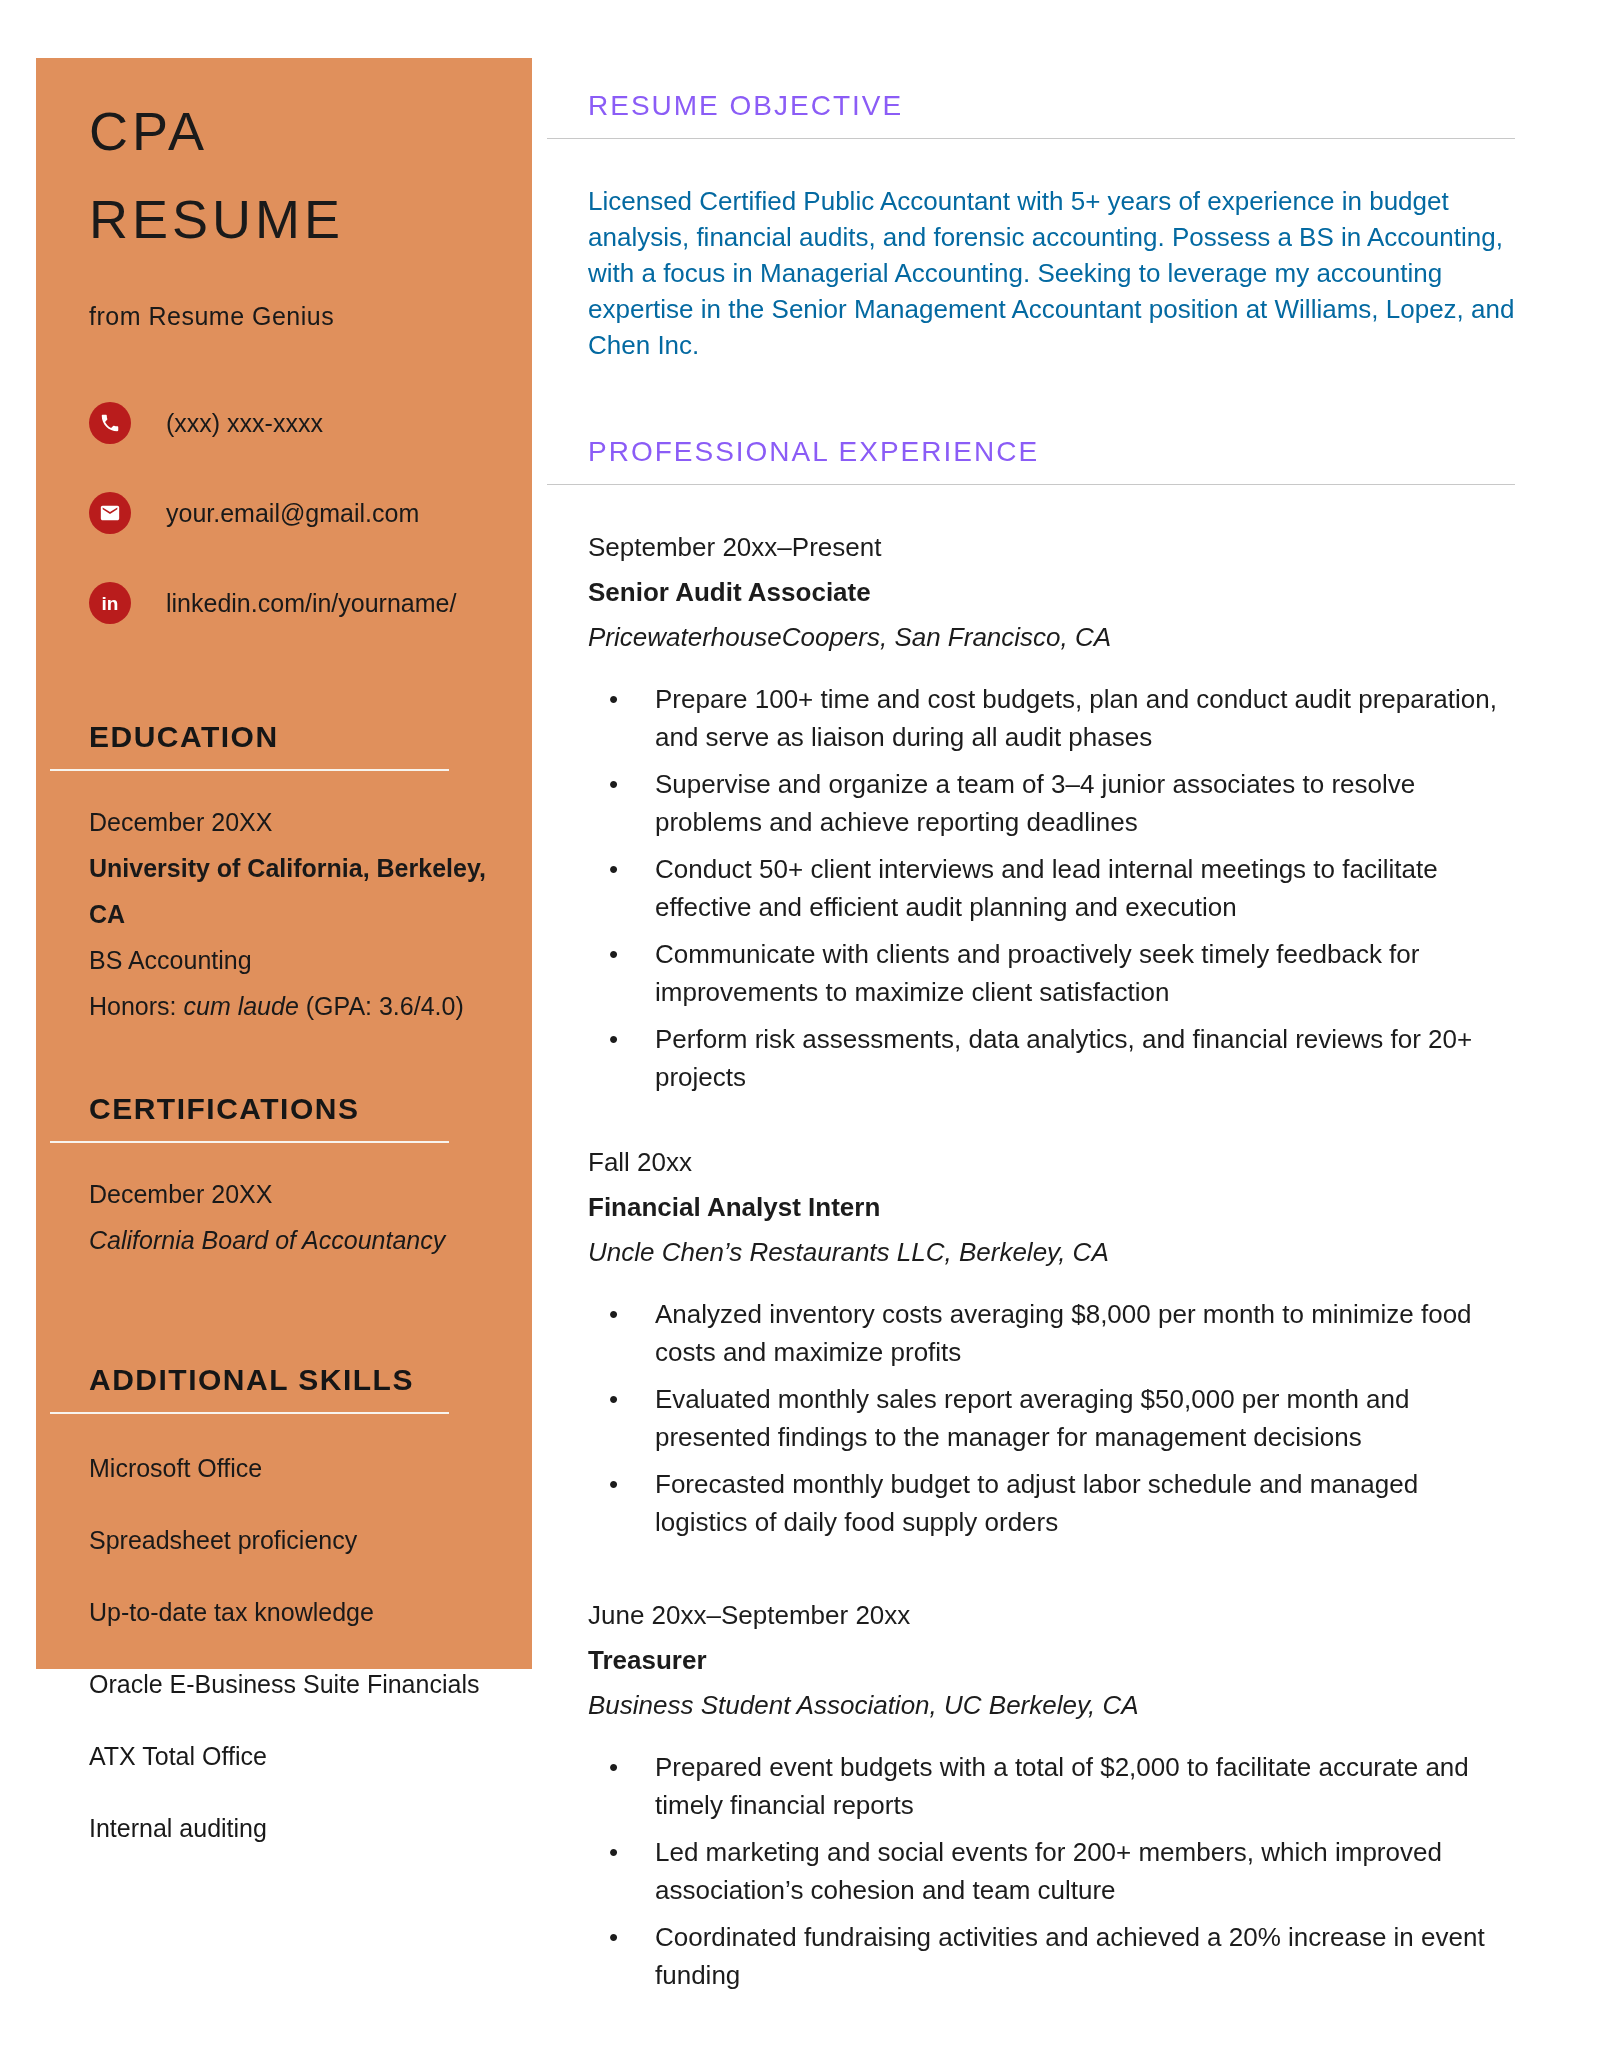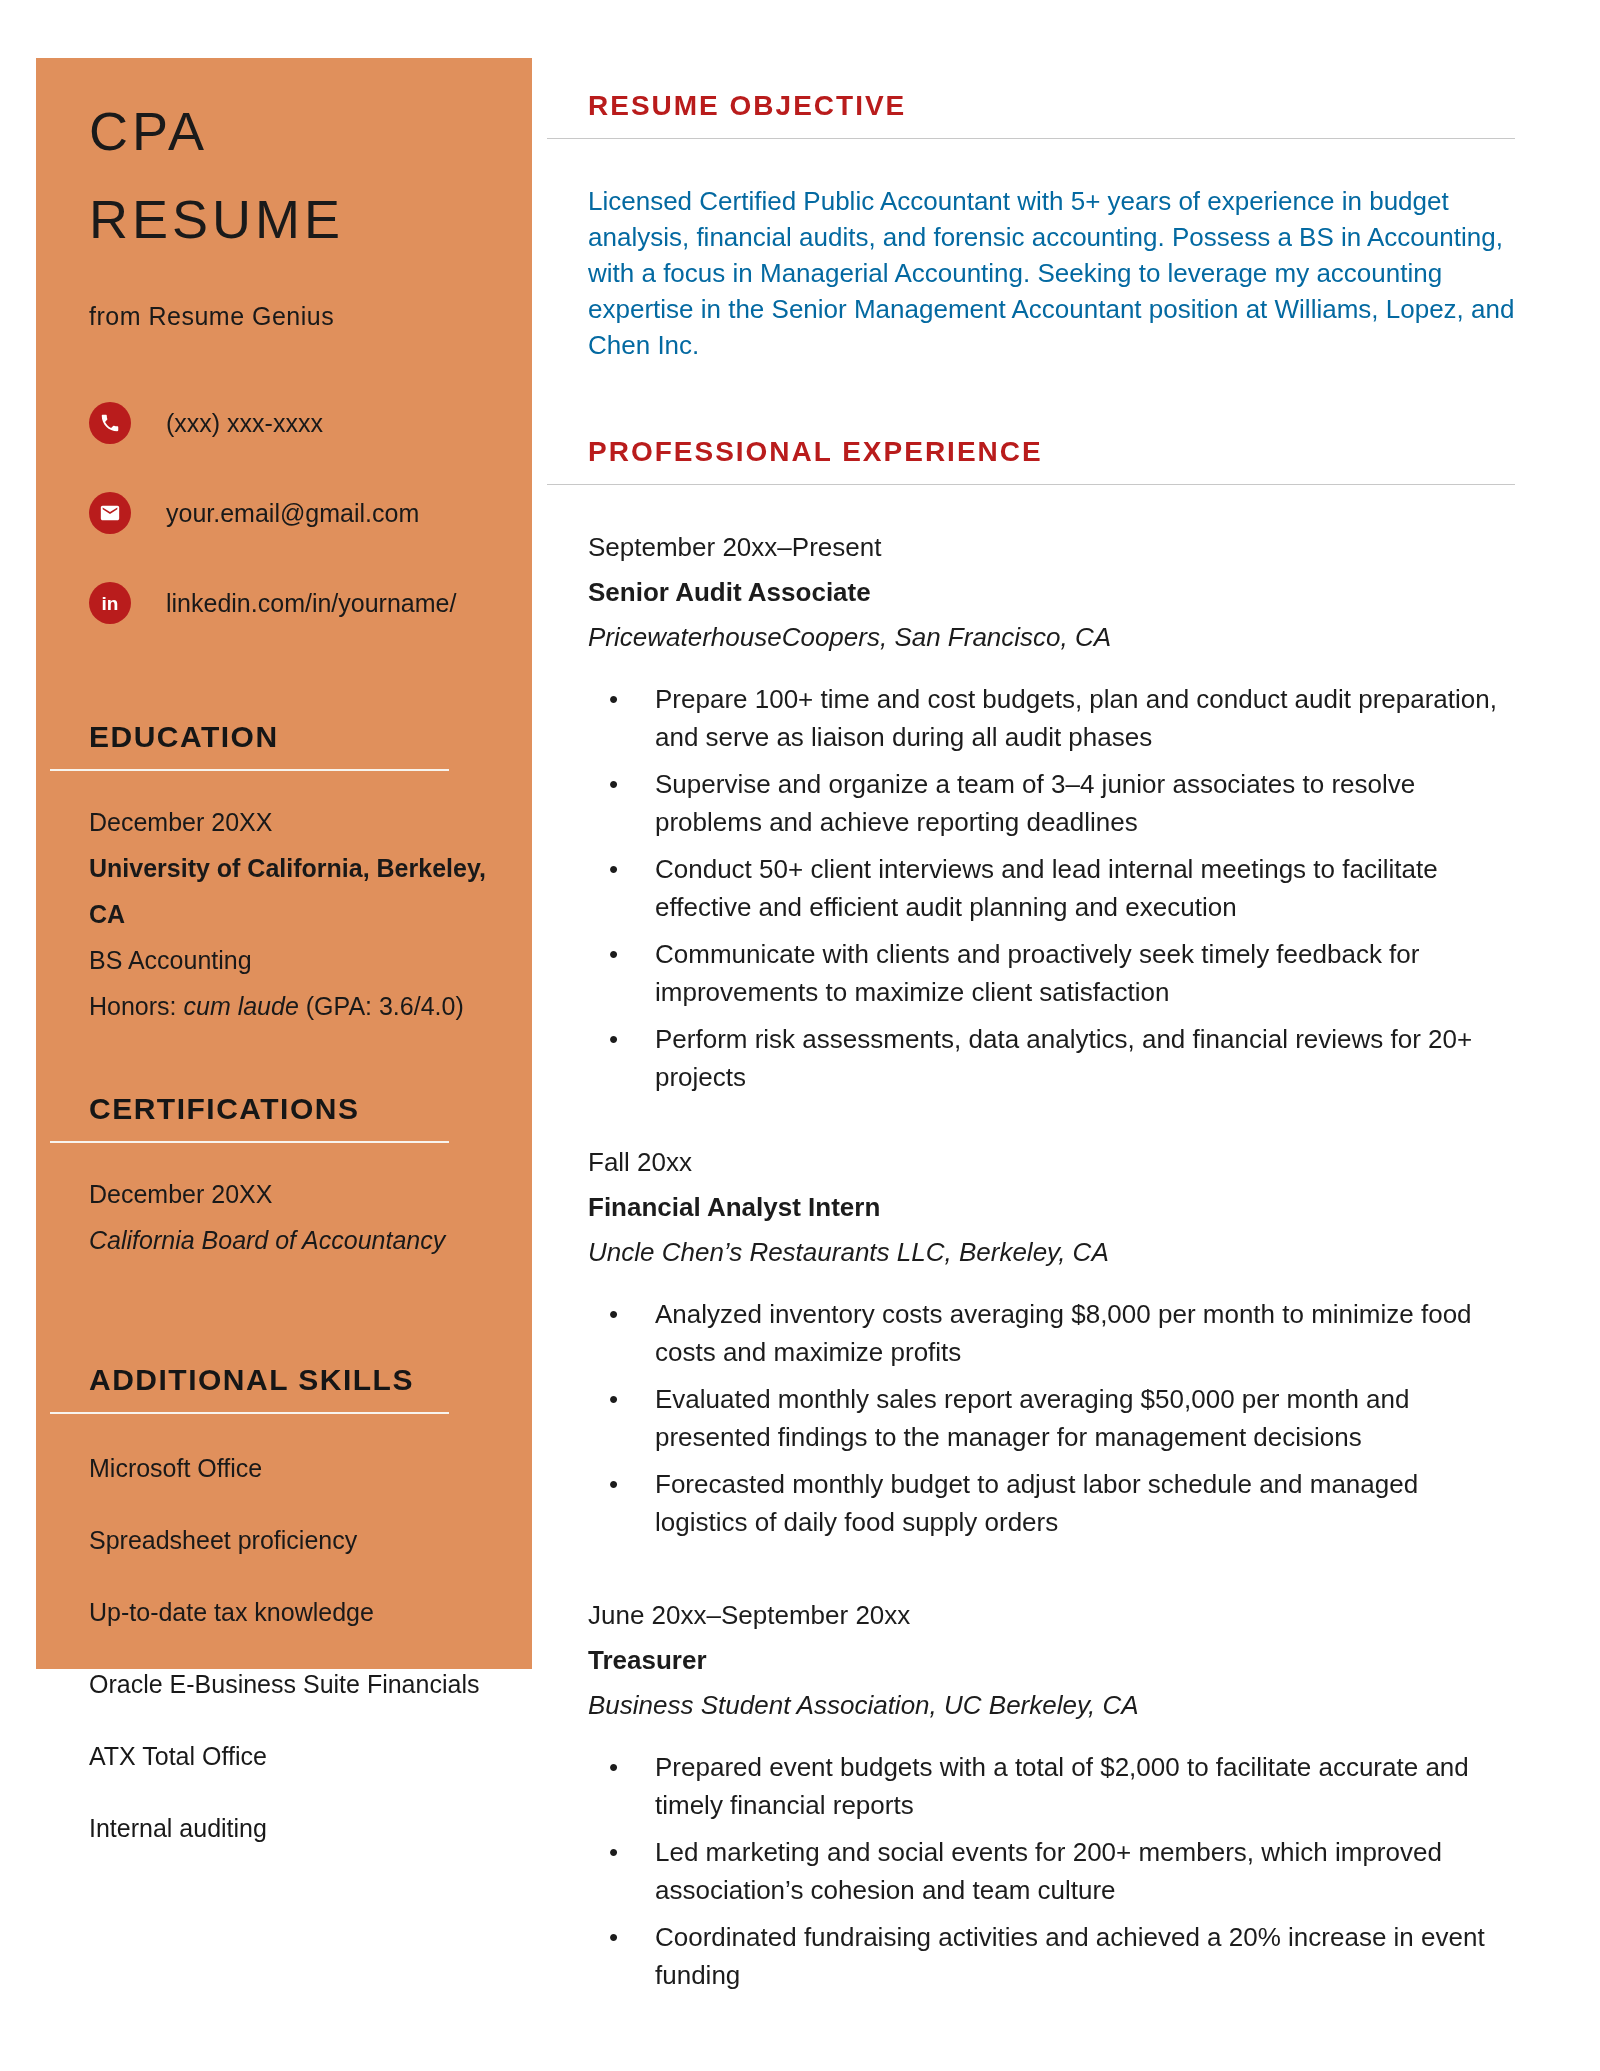--- a/index.html
+++ b/index.html
@@ -102,24 +102,24 @@
 
   
   .main {
     position: absolute;
     left: 547px; top: 0;
     width: 968px;
   }
   .main-heading {
     margin-left: 41px;
     font-size: 28px;
-    font-weight: 700;
+    font-weight: 400;
     letter-spacing: 2px;
     line-height: 34px;
-    color: #b91c1c;
+    color: #8b5cf6;
   }
   .objective-section .main-heading { margin-top: 89px; }
   .experience-section .main-heading { margin-top: 72px; }
   .main-rule {
     height: 1px;
     background: #C8C8C8;
     margin-top: 15px;
     border: 0;
   }
   .objective {

